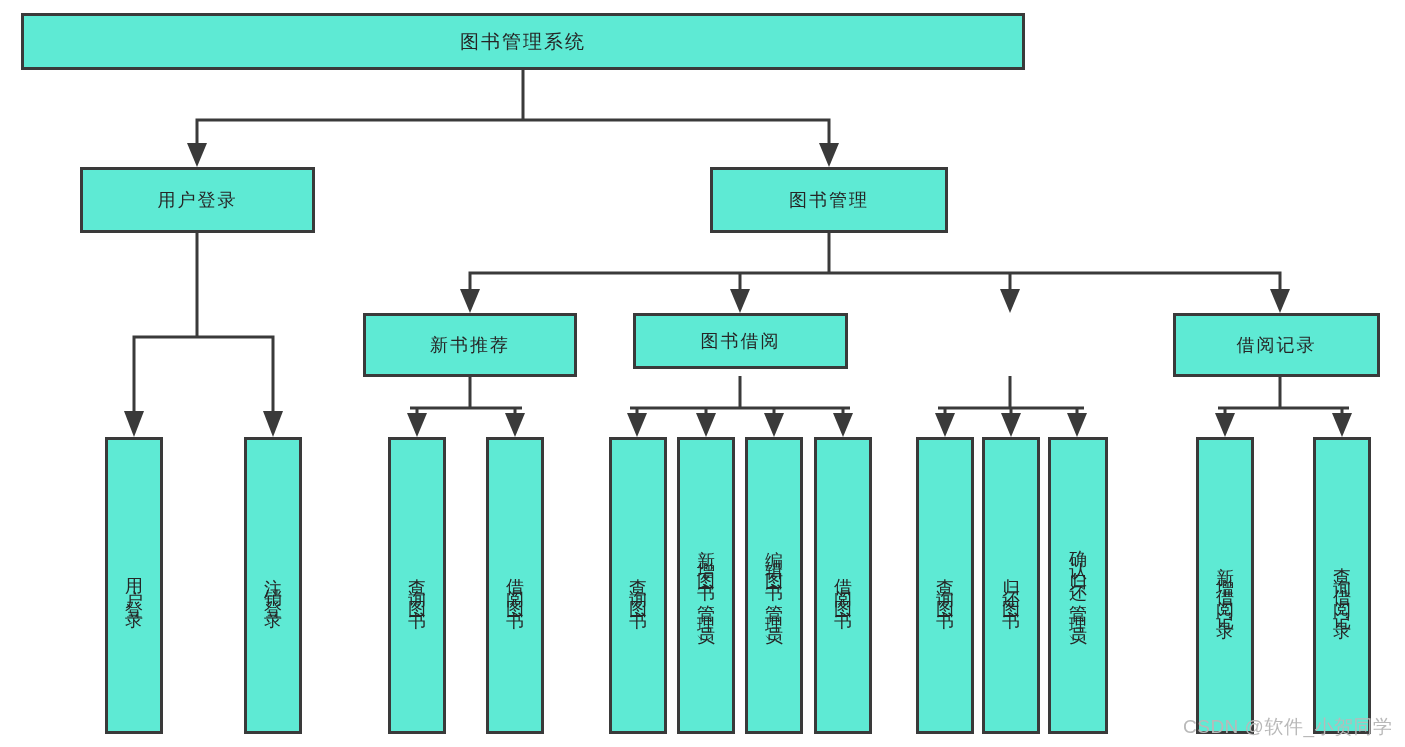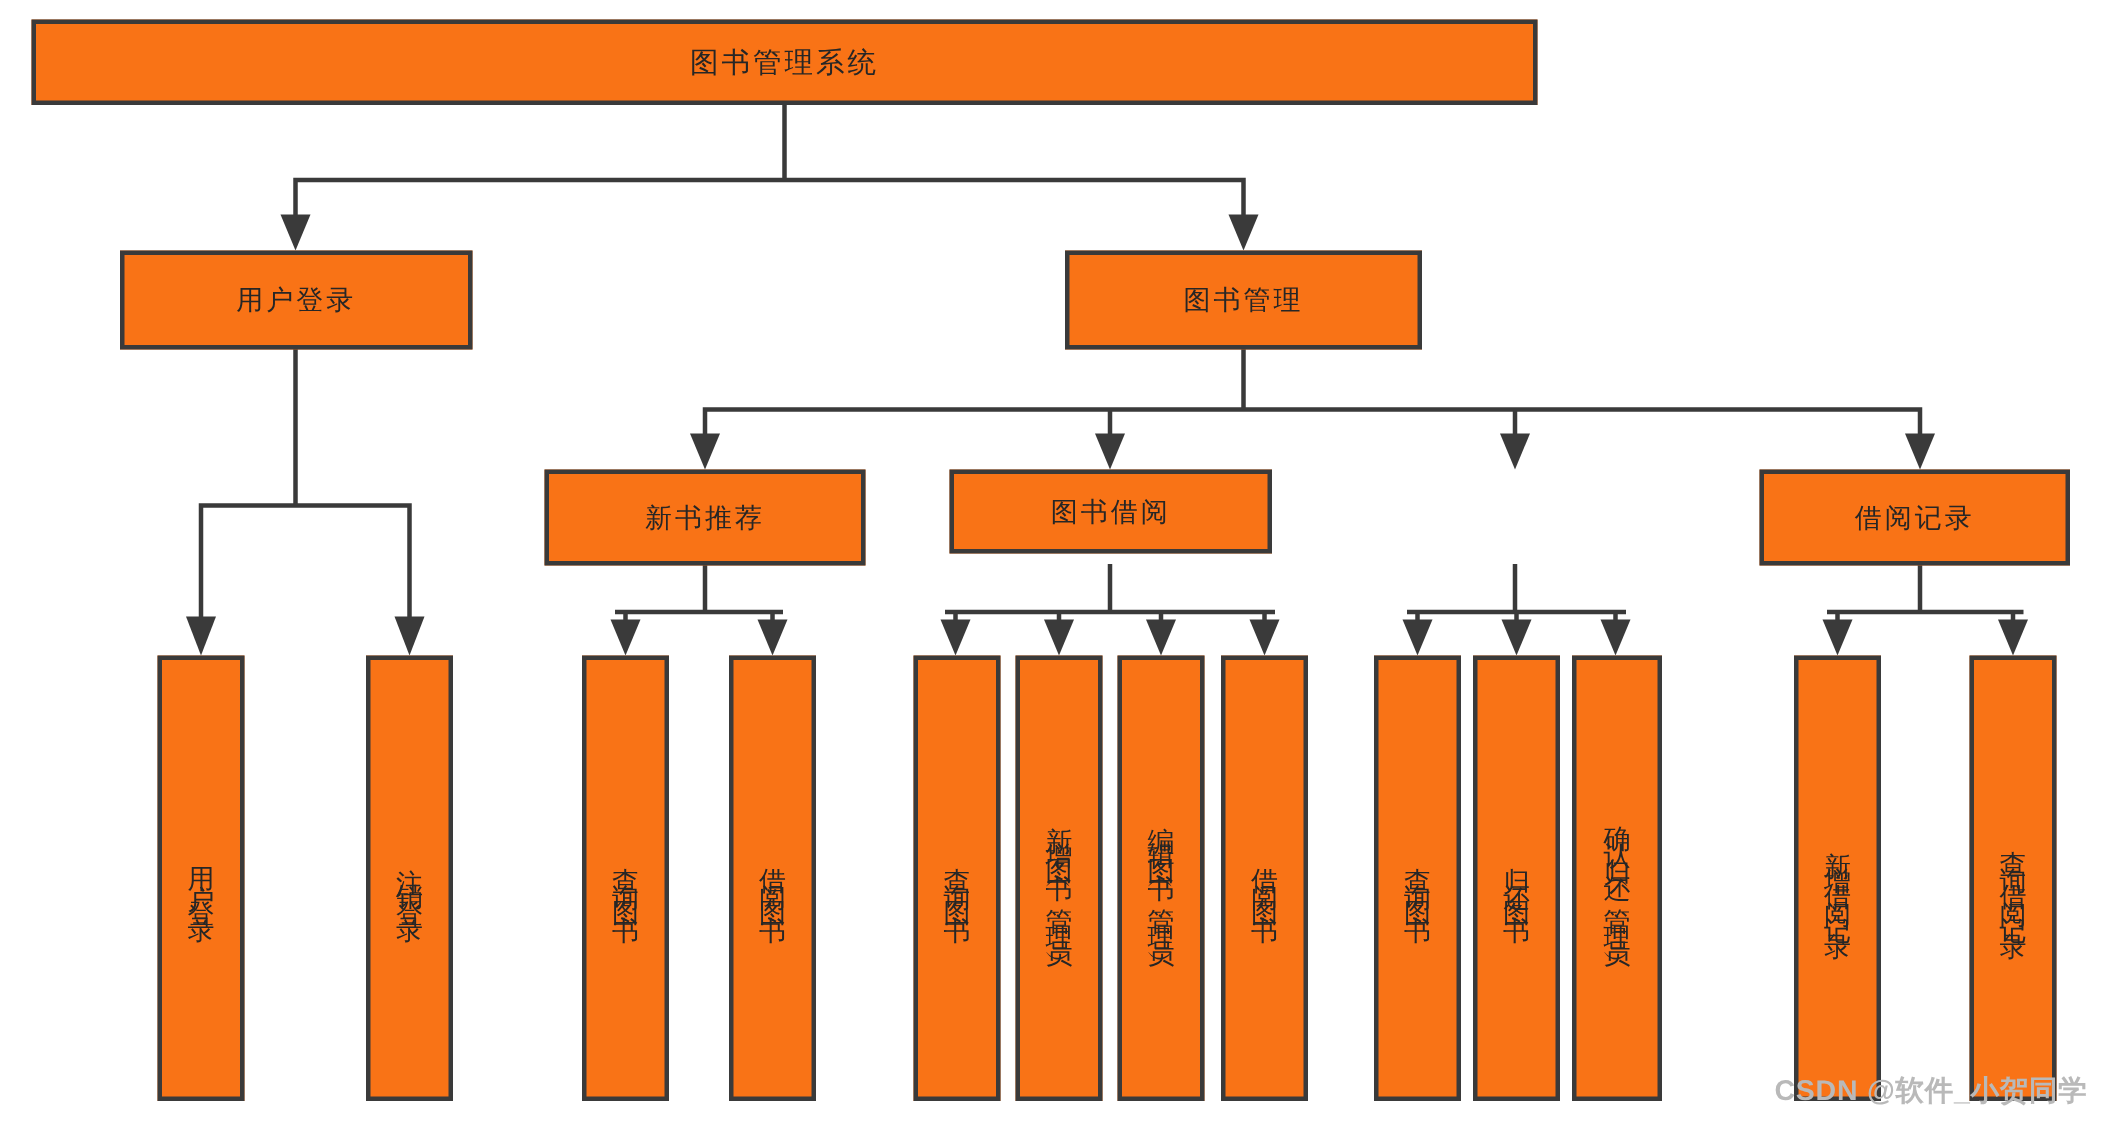--- a/index.html
+++ b/index.html
@@ -21,21 +21,21 @@
     height: 747px;
   }
   svg.connectors {
     position: absolute;
     left: 0; top: 0;
     z-index: 1;
   }
   .node {
     position: absolute;
     box-sizing: border-box;
-    background: #f97316;
+    background: #5eead4;
     border: 3px solid #3a3a3a;
     display: flex;
     align-items: center;
     justify-content: center;
     color: #262626;
     z-index: 2;
   }
   .node.hlabel {
     font-size: 18px;
     letter-spacing: 2px;
@@ -60,21 +60,20 @@
   .watermark {
     position: absolute;
     left: 1183px;
     top: 714px;
     width: 215px;
     font-size: 19px;
     color: #b9b9b9;
     white-space: nowrap;
     z-index: 3;
     letter-spacing: 0.5px;
-    font-weight: bold;
   }
 </style>
 </head>
 <body>
 
 <div id="stage">
 
   <svg class="connectors" width="1405" height="747" viewBox="0 0 1405 747">
     <g stroke="#3a3a3a" stroke-width="3" fill="none">
 

